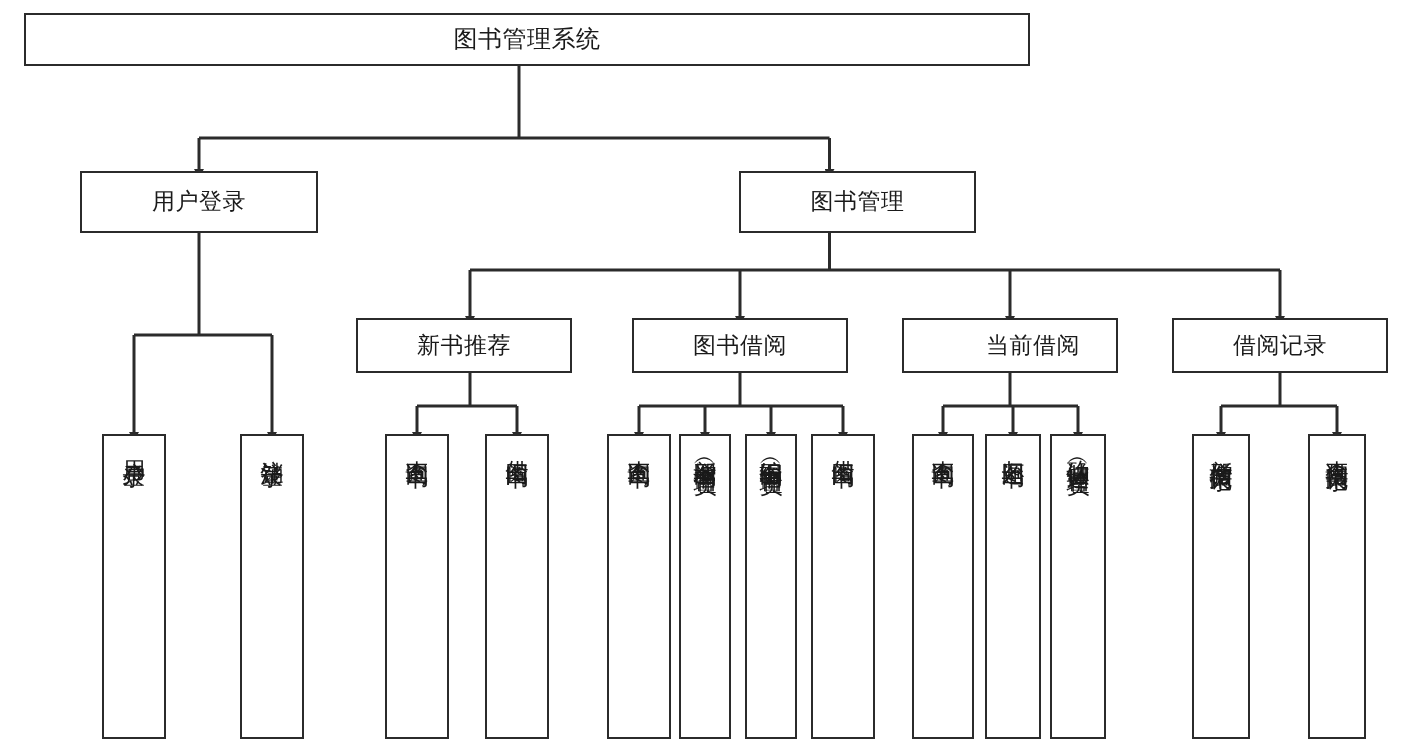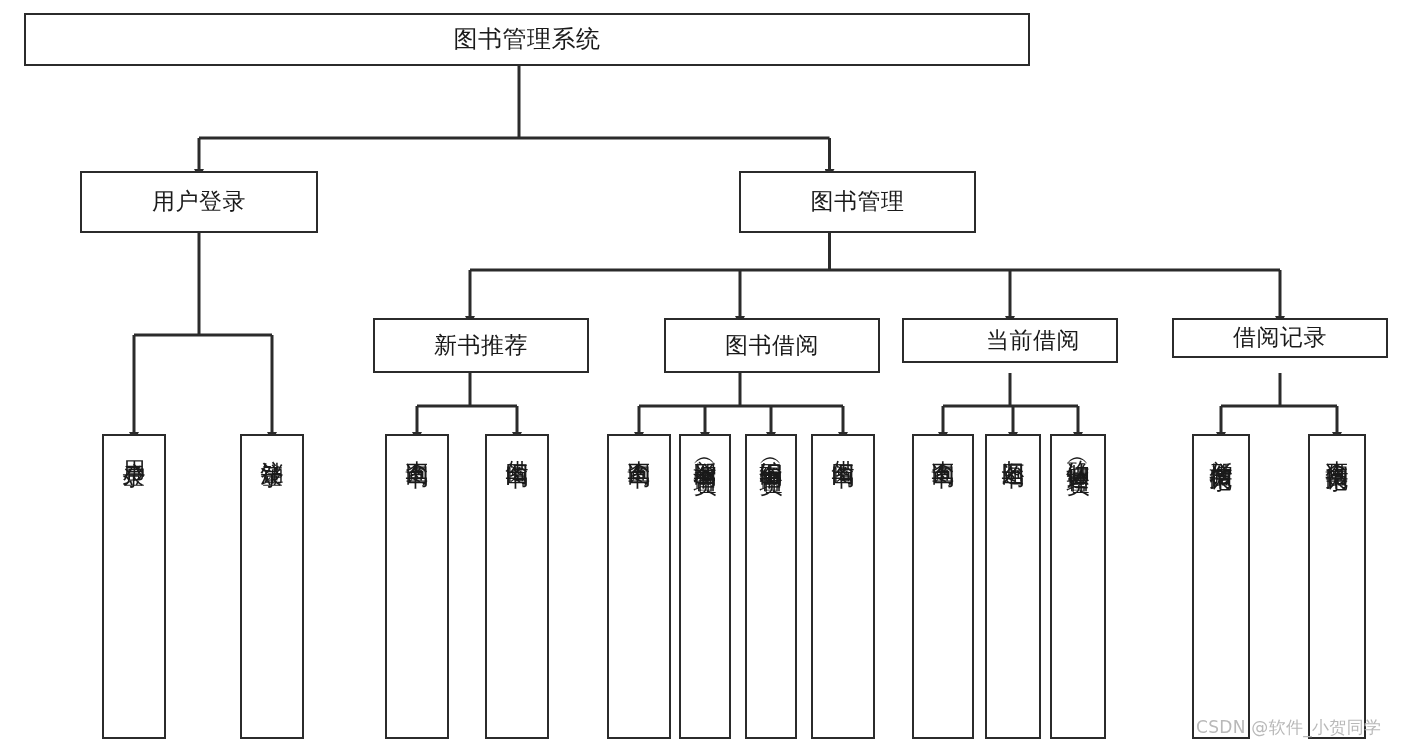--- a/index.html
+++ b/index.html
@@ -119,30 +119,30 @@
   <div id="nodes-layer">
       <div class="node horizontal root" style="left: 24px; top: 13px; width: 1006px; height: 53px;">
         <span class="node-label">图书管理系统</span>
       </div>
       <div class="node horizontal" style="left: 80px; top: 171px; width: 238px; height: 62px;">
         <span class="node-label">用户登录</span>
       </div>
       <div class="node horizontal" style="left: 711px; top: 171px; width: 237px; height: 62px; margin-left: 28px;">
         <span class="node-label">图书管理</span>
       </div>
-      <div class="node horizontal" style="left: 373px; top: 318px; width: 216px; height: 55px;">
+      <div class="node horizontal" style="left: 356px; top: 318px; width: 216px; height: 55px;">
         <span class="node-label">新书推荐</span>
       </div>
-      <div class="node horizontal" style="left: 664px; top: 318px; width: 216px; height: 55px;">
+      <div class="node horizontal" style="left: 632px; top: 318px; width: 216px; height: 55px;">
         <span class="node-label">图书借阅</span>
       </div>
-      <div class="node horizontal" style="left: 902px; top: 318px; width: 216px; height: 45px; padding-left: 46px;">
+      <div class="node horizontal" style="left: 902px; top: 318px; width: 216px; height: 55px; padding-left: 46px;">
         <span class="node-label">当前借阅</span>
       </div>
-      <div class="node horizontal" style="left: 1172px; top: 318px; width: 216px; height: 40px;">
+      <div class="node horizontal" style="left: 1172px; top: 318px; width: 216px; height: 55px;">
         <span class="node-label">借阅记录</span>
       </div>
       <div class="node vertical" style="left: 102px; top: 434px; width: 64px; height: 305px;">
         <span class="node-label">用户登录</span>
       </div>
       <div class="node vertical" style="left: 240px; top: 434px; width: 64px; height: 305px;">
         <span class="node-label">注销登录</span>
       </div>
       <div class="node vertical" style="left: 385px; top: 434px; width: 64px; height: 305px;">
         <span class="node-label">查询图书</span>
@@ -172,15 +172,14 @@
         <span class="node-label">确认归还（管理员）</span>
       </div>
       <div class="node vertical" style="left: 1192px; top: 434px; width: 58px; height: 305px;">
         <span class="node-label">新增借阅记录</span>
       </div>
       <div class="node vertical" style="left: 1308px; top: 434px; width: 58px; height: 305px;">
         <span class="node-label">查询借阅记录</span>
       </div>
     </div>
 
-  <div class="watermark" style="left: 1196px; top: 716px;">CSDN @软件_小贺同学</div>
 
 </div>
 
 </body></html>

